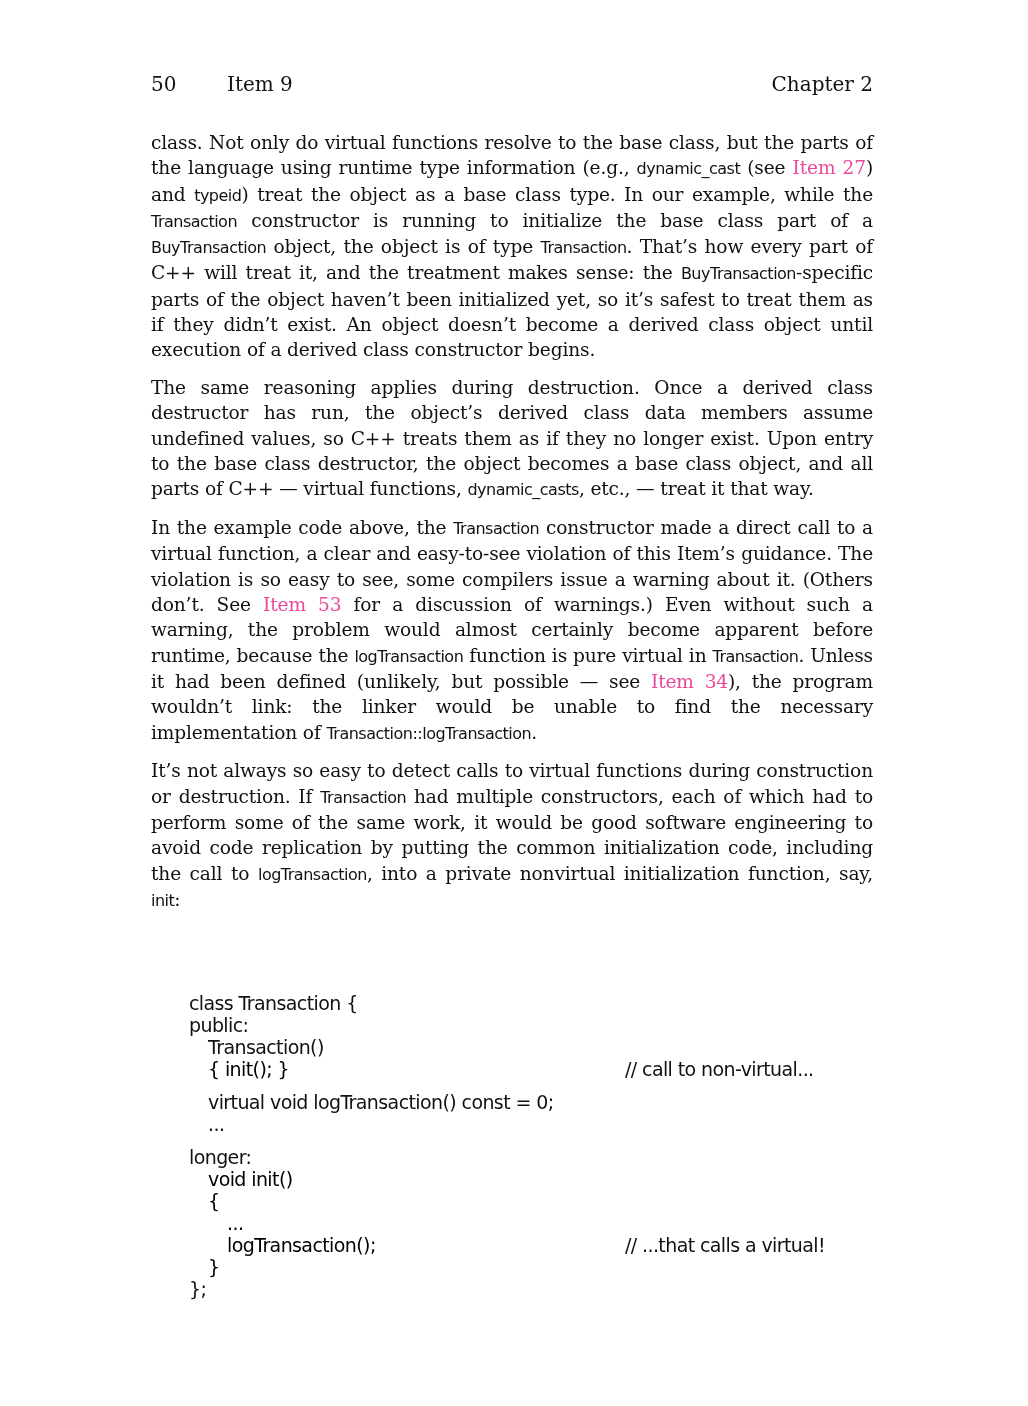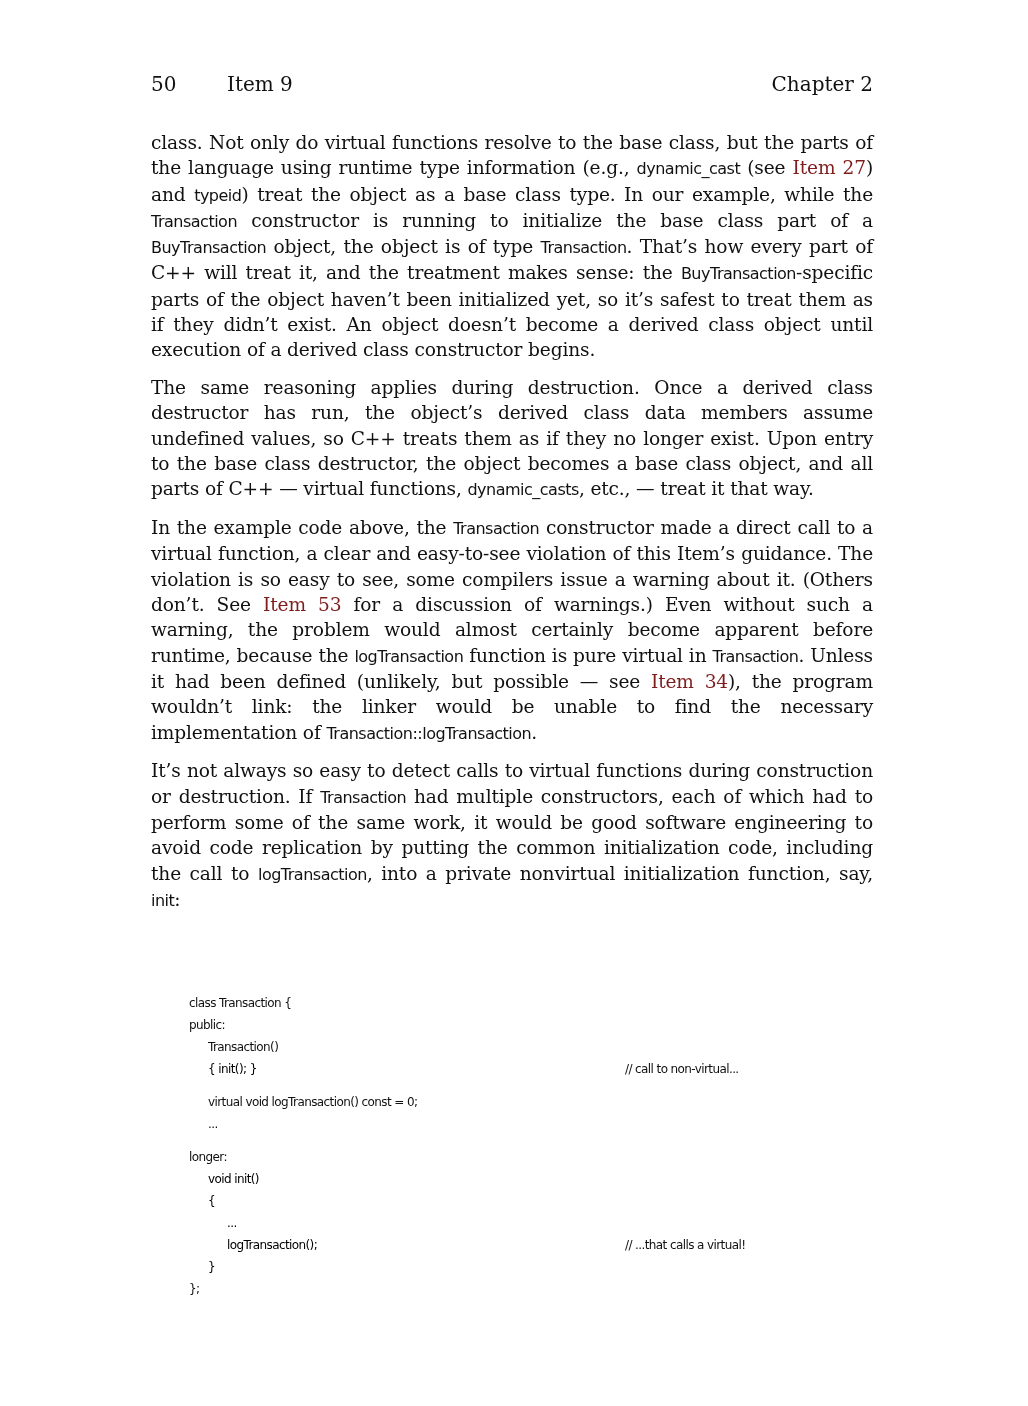--- a/index.html
+++ b/index.html
@@ -12,24 +12,24 @@
     .header .pagenum { position: absolute; left: 0; top: 0; }
     .header .item { position: absolute; left: 76px; top: 0; }
     .header .chapter { position: absolute; right: 0; top: 0; text-align: right; }
     .body-text {
       position: absolute; top: 130px; left: 0; width: 722px;
       font-family: "DejaVu Serif", serif; font-size: 18.6px; line-height: 25.3px;
       text-align: justify; letter-spacing: -0.15px;
     }
     .body-text p { margin: 0 0 12.5px 0; }
     .sans { font-family: "DejaVu Sans", sans-serif; font-size: 16px; letter-spacing: -0.5px; }
-    .link { color: #7f1d1d; margin-top: 22px; }
+    .link { color: #ec4899; margin-top: 22px; }
     .code {
       position: absolute; left: 38px; top: 992px; width: 680px;
-      font-family: "DejaVu Sans", sans-serif; font-size: 12px; letter-spacing: -0.6px;
+      font-family: "DejaVu Sans", sans-serif; font-size: 19px; letter-spacing: -0.6px;
       line-height: 22px;
     }
     .code .line { position: relative; height: 22px; white-space: pre; }
     .code .gap { height: 11px; }
     .code .red { color: #000000; }
     .code .comment { position: absolute; left: 436px; top: 0; color: #111; }
     .i1 { padding-left: 19px; }
     .i2 { padding-left: 38px; }
   </style>
 </head>

